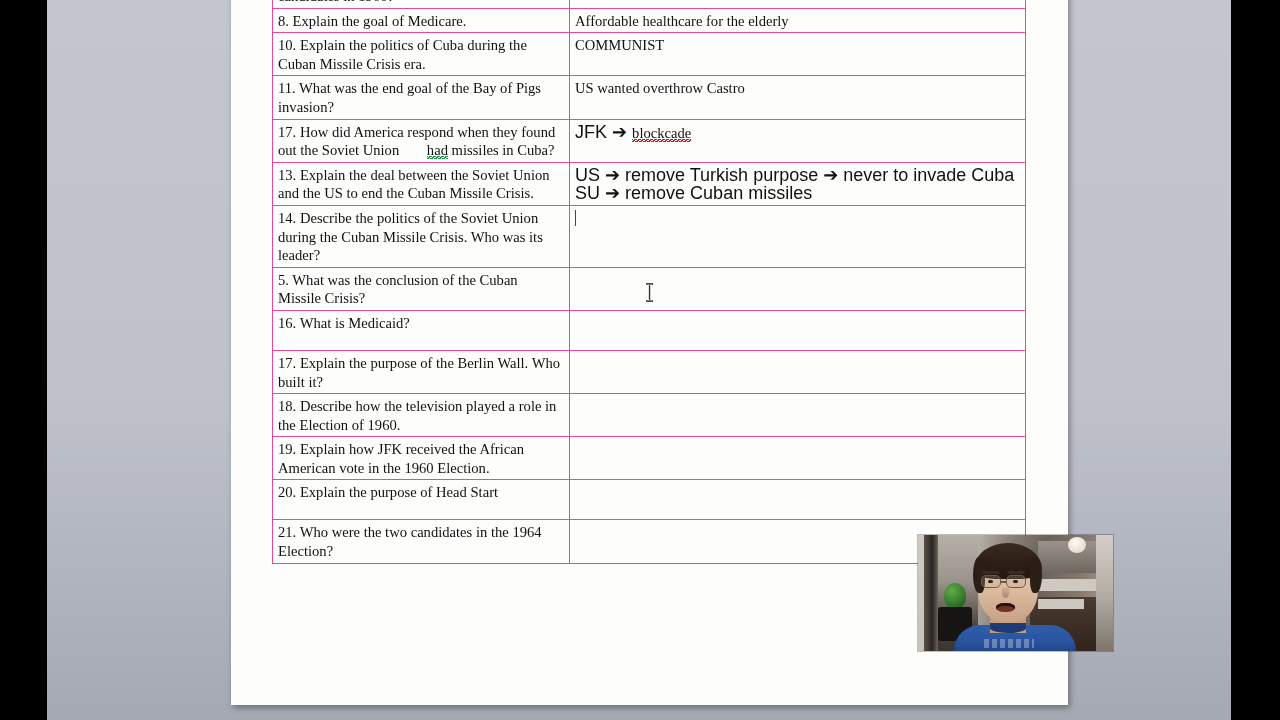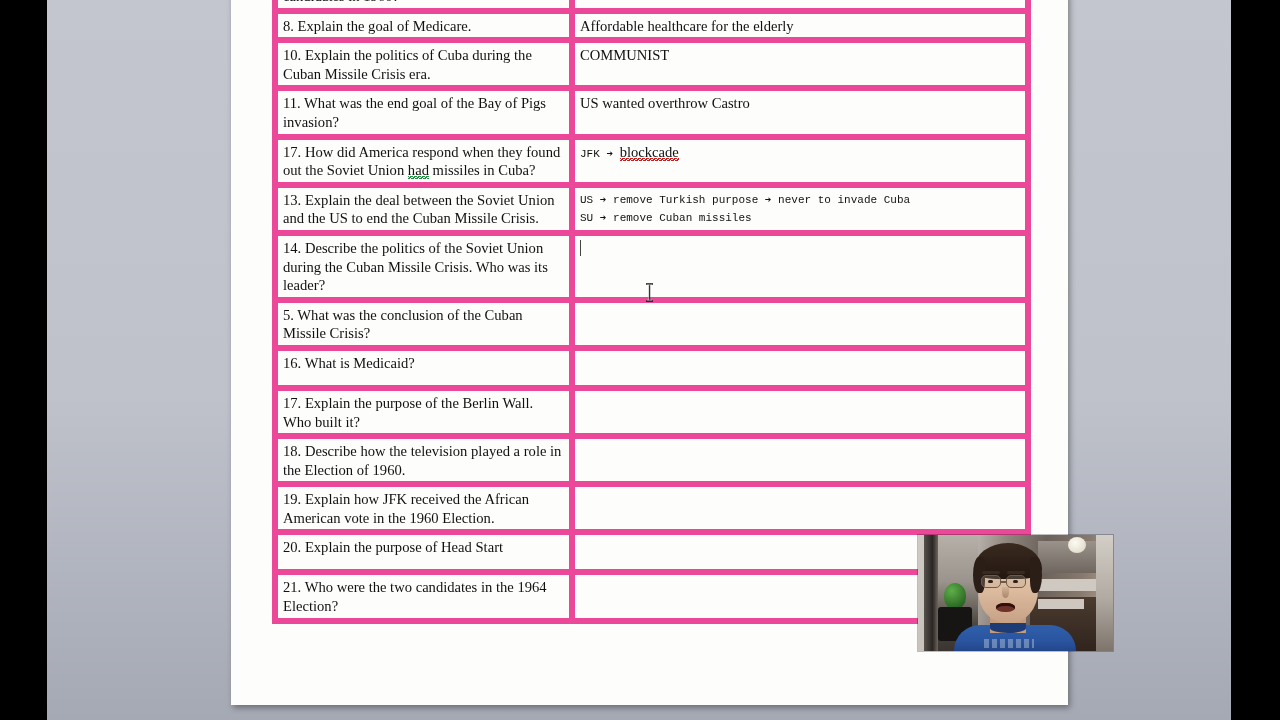--- a/index.html
+++ b/index.html
@@ -54,21 +54,21 @@
   
   .worksheet {
     position: absolute;
     left: 41px;
     top: -8px;
     width: 753px;
     border-collapse: collapse;
     table-layout: fixed;
   }
   .worksheet td {
-    border: 6px solid #ec4899;
+    border: 1px solid #ec4899;
     vertical-align: top;
     padding: 3px 5px 2px 5px;
     font-family: "Liberation Serif", "DejaVu Serif", serif;
     font-size: 14.6px;
     line-height: 18.6px;
     color: #111111;
     background: #fdfdfc;
   }
   .worksheet td.q { width: 297px; }
   .worksheet td.a { width: 456px; }
@@ -90,23 +90,24 @@
   }
   .sp-green {
     position: relative;
     padding-bottom: 1px;
     background-image:
       repeating-linear-gradient(135deg,
         #1f9442 0 1px, transparent 1px 2px);
     background-repeat: repeat-x;
     background-size: 4px 3px;
     background-position: left bottom;
-  }
-
-  .arrow { font-family: Liberation Mono, monospace; font-size: 11px; }
+    margin-left: 24px;
+  }
+
+  .arrow { font-family: Liberation Sans, sans-serif; font-size: 18px; }
 
   
   .caret {
     display: inline-block;
     width: 1px;
     height: 16px;
     background: #444;
     vertical-align: -3px;
   }
 

